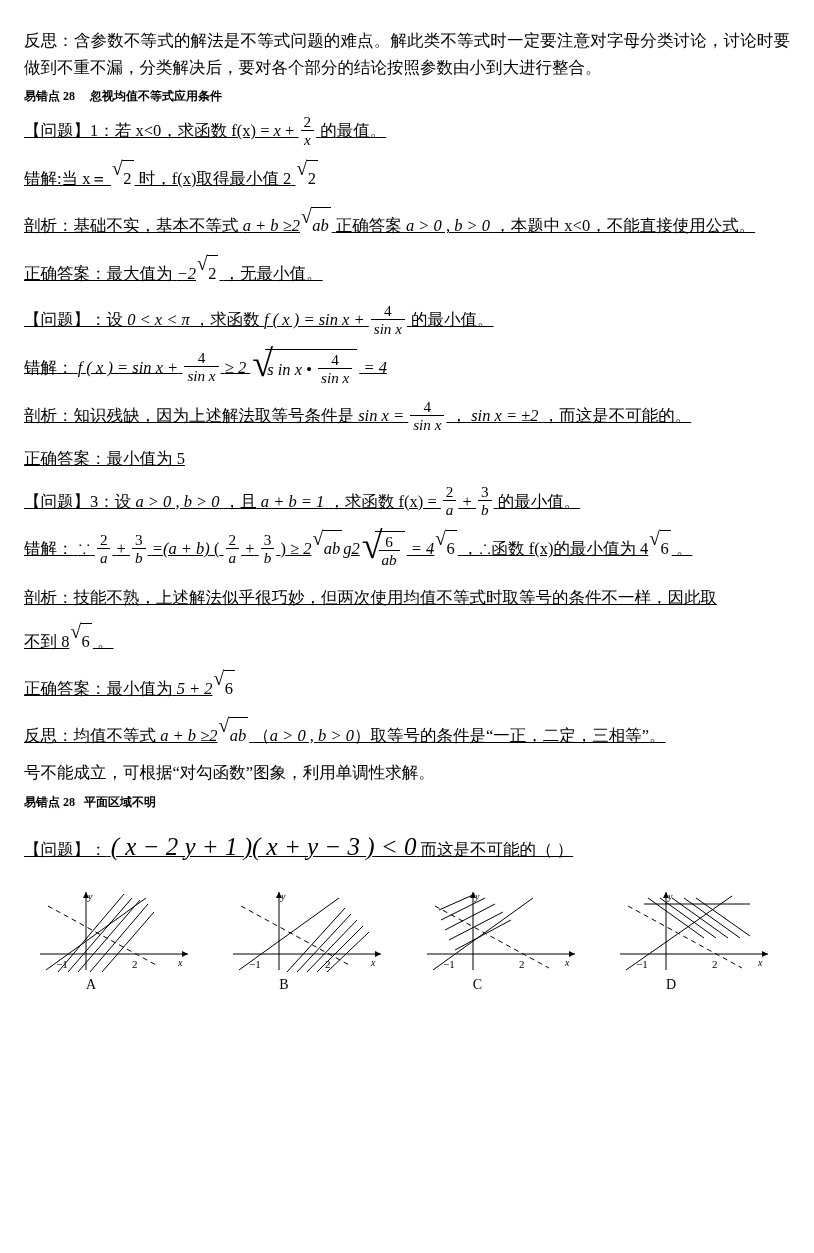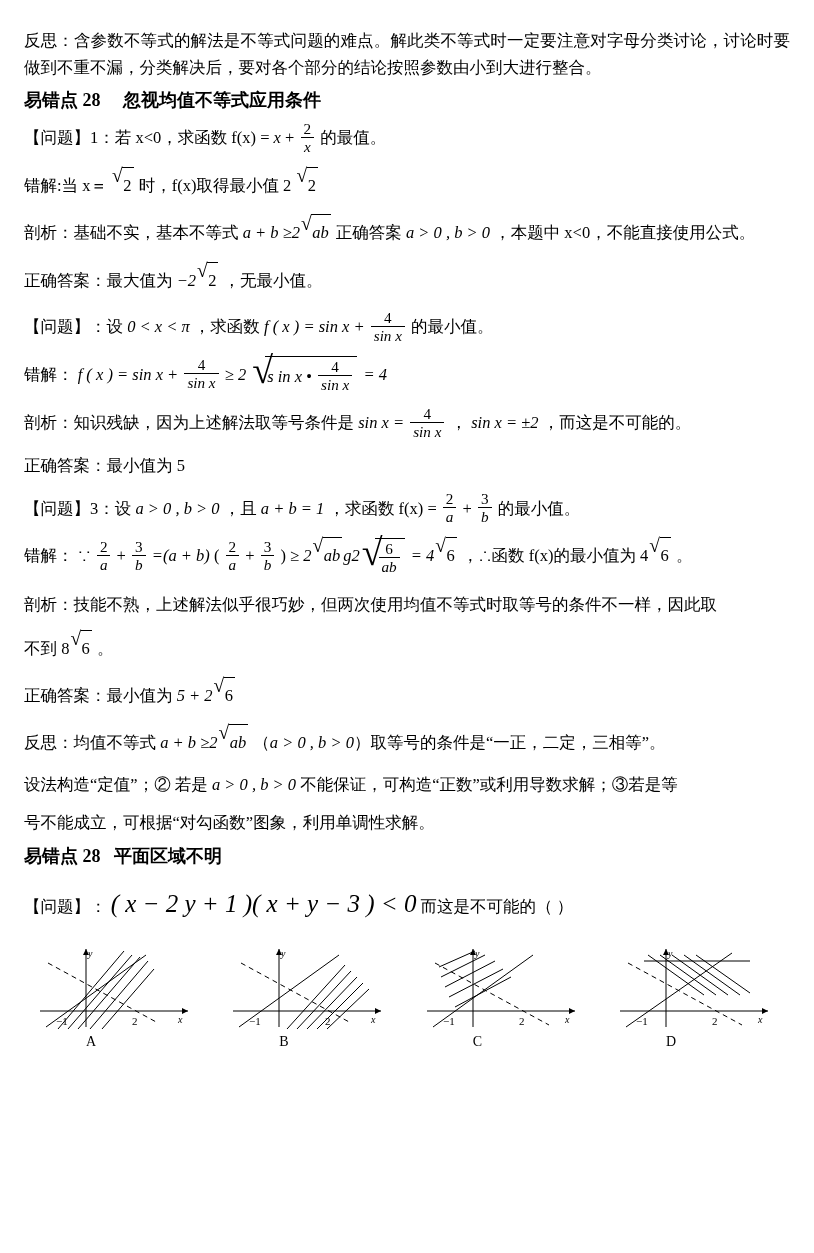--- a/index.html
+++ b/index.html
@@ -22,28 +22,29 @@
     box-sizing: border-box;
   }
   p {
     margin: 0 0 7px 0;
     font-size: 16.5px;
     line-height: 1.62;
     text-align: justify;
   }
   .heading {
     font-weight: bold;
-    font-size: 18px;
+    font-size: 12px;
     margin: 4px 0 8px 0;
   }
   .heading .hd-num { font-family: "Liberation Serif", serif; }
   .mathline {
     margin: 0 0 6px 0;
     font-size: 16.5px;
     line-height: 2.2;
+    text-decoration: underline;
   }
   .gap-top { margin-top: 10px; }
   .m { font-family: "Liberation Serif", "DejaVu Serif", serif; font-style: italic; }
   
   .frac {
     display: inline-block;
     vertical-align: middle;
     text-align: center;
     font-size: 0.92em;
     line-height: 1.12;
@@ -270,25 +271,20 @@
     <span class="m">5 + 2</span><span class="sqrt"><span class="rad">√</span><span class="body">6</span></span>
   </p>
 
   <p class="mathline gap-top">
     <span>反思：均值不等式</span>
     <span class="m">a + b ≥2</span><span class="sqrt"><span class="rad">√</span><span class="body m">ab</span></span>
     <span>（</span><span class="m">a &gt; 0 , b &gt; 0</span><span>）取等号的条件是“一正，二定，三相等”。</span>
   </p>
 
 
-  <p class="mathline">
-    <span>设法构造“定值”；② 若是</span>
-    <span class="m">a &gt; 0 , b &gt; 0</span>
-    <span>不能保证，可构造“正数”或利用导数求解；③若是等</span>
-  </p>
 
   <p>号不能成立，可根据“对勾函数”图象，利用单调性求解。</p>
 
   <div class="heading">
     <span class="hd-num">易错点 28</span>
     &nbsp;
     <span>平面区域不明</span>
   </div>
 
   <p class="mathline">

